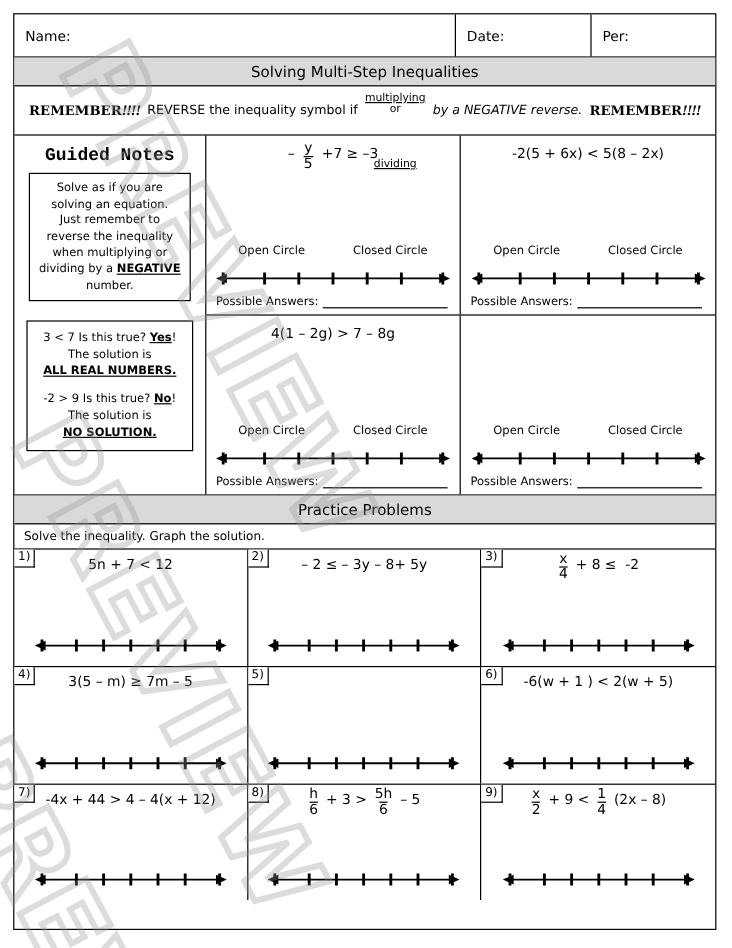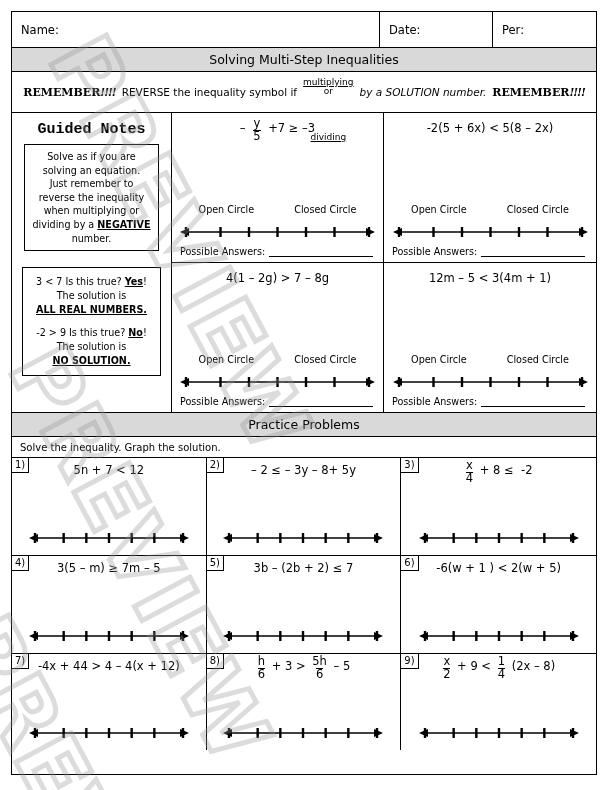--- a/index.html
+++ b/index.html
@@ -159,21 +159,21 @@
   <div class="titlebar">Solving Multi-Step Inequalities</div>
 
   <div id="remember">
     <span><span class="remword">REMEMBER</span><span class="rembang">!!!!</span></span>
     <span>REVERSE the inequality symbol if</span>
     <span class="mdstack">
       <span class="u">multiplying</span>
       <span>or</span>
       <span class="u">dividing</span>
     </span>
-    <span class="emphital">by a SOLUTION number.</span>
+    <span class="emphital">by a NEGATIVE reverse.</span>
     <span><span class="remword">REMEMBER</span><span class="rembang">!!!!</span></span>
   </div>
 
   <div id="gn">
 
     <div id="gn-left">
       <div class="gn-title">Guided Notes</div>
 
       <div class="notebox">
         <span>Solve as if you are</span><br>
@@ -280,23 +280,20 @@
                 <line x1="126" x2="126" y1="3" y2="13" stroke="#000" stroke-width="2.4"></line>
                 <line x1="154.5" x2="154.5" y1="3" y2="13" stroke="#000" stroke-width="2.4"></line>
               </svg>
             </div>
             <div class="pa">
               <span>Possible Answers:</span>
               <span class="palines"></span>
             </div>
           </div>
         <div class="gn-cell">
-            <div class="eq">
-              <span style="white-space: pre;">12m – 5 &lt; 3(4m + 1)</span>
-            </div>
             <div class="circlabels">
               <span>Open Circle</span>
               <span>Closed Circle</span>
             </div>
             <div class="nl">
               <svg width="195" height="16">
                 <line x1="4" x2="191" y1="8" y2="8" stroke="#000" stroke-width="1.6"></line>
                 <polygon points="0,8 9,4 9,12" fill="#000"></polygon>
                 <polygon points="195,8 186,4 186,12" fill="#000"></polygon>
                 <line x1="6" x2="6" y1="3" y2="13" stroke="#000" stroke-width="2.4"></line>
@@ -402,23 +399,20 @@
             <line x1="34.66666666666667" x2="34.66666666666667" y1="3" y2="13" stroke="#000" stroke-width="2.4"></line>
             <line x1="57.333333333333336" x2="57.333333333333336" y1="3" y2="13" stroke="#000" stroke-width="2.4"></line>
             <line x1="80" x2="80" y1="3" y2="13" stroke="#000" stroke-width="2.4"></line>
             <line x1="102.66666666666667" x2="102.66666666666667" y1="3" y2="13" stroke="#000" stroke-width="2.4"></line>
             <line x1="125.33333333333333" x2="125.33333333333333" y1="3" y2="13" stroke="#000" stroke-width="2.4"></line>
           </svg>
         </div>
       </div>
     <div class="pcell bdr">
         <div class="pnum">5)</div>
-        <div class="peq">
-          <span style="white-space: pre;">3b – (2b + 2) ≤ 7</span>
-        </div>
         <div class="pnl">
           <svg width="160" height="16">
             <line x1="4" x2="156" y1="8" y2="8" stroke="#000" stroke-width="1.6"></line>
             <polygon points="0,8 9,4 9,12" fill="#000"></polygon>
             <polygon points="160,8 151,4 151,12" fill="#000"></polygon>
             <line x1="6" x2="6" y1="3" y2="13" stroke="#000" stroke-width="2.4"></line>
             <line x1="154" x2="154" y1="3" y2="13" stroke="#000" stroke-width="2.4"></line>
             <line x1="34.66666666666667" x2="34.66666666666667" y1="3" y2="13" stroke="#000" stroke-width="2.4"></line>
             <line x1="57.333333333333336" x2="57.333333333333336" y1="3" y2="13" stroke="#000" stroke-width="2.4"></line>
             <line x1="80" x2="80" y1="3" y2="13" stroke="#000" stroke-width="2.4"></line>

